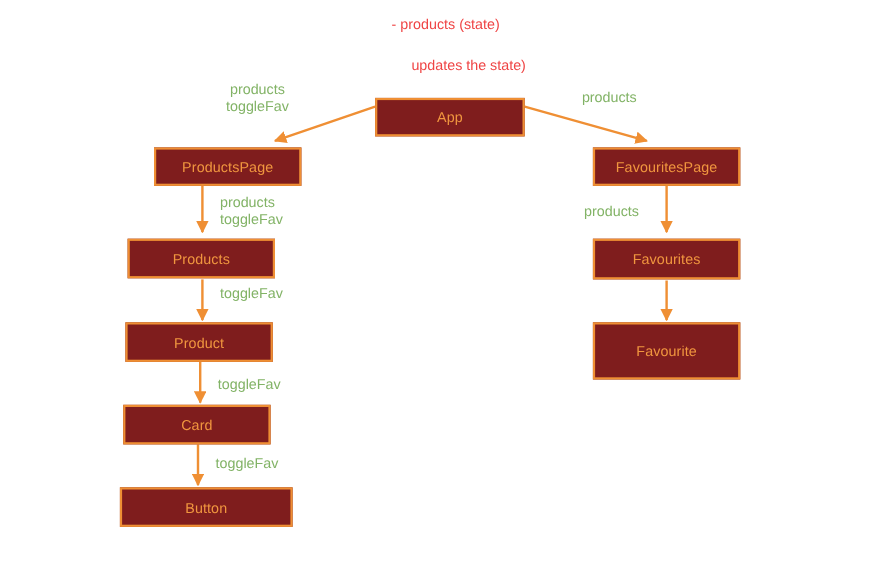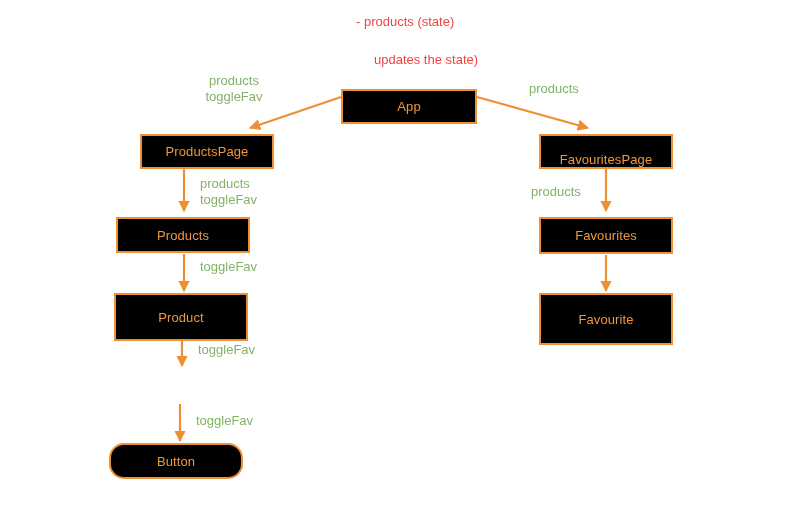--- a/index.html
+++ b/index.html
@@ -23,21 +23,21 @@
     left: 0;
     top: 0;
     width: 800px;
     height: 517px;
     pointer-events: none;
   }
   .node {
     position: absolute;
     box-sizing: border-box;
     border: 2px solid #ef8f34;
-    background: #000000;
+    background: #7f1d1d;
     color: #f0963f;
     font-size: 13px;
     font-family: "Liberation Sans", sans-serif;
     display: flex;
     align-items: center;
     justify-content: center;
     letter-spacing: 0.1px;
     white-space: nowrap;
   }
   .edge-label {
@@ -104,30 +104,33 @@
   </div>
 
   <div class="node" style="left:116px; top:134px; width:134px; height:35px;margin-left:24px;">
     <span>ProductsPage</span>
   </div>
 
   <div class="node" style="left:116px; top:217px; width:134px; height:36px;">
     <span>Products</span>
   </div>
 
-  <div class="node" style="left:114px; top:293px; width:134px; height:48px;">
+  <div class="node" style="left:114px; top:293px; width:134px; height:36px;">
     <span>Product</span>
   </div>
 
+  <div class="node" style="left:112px; top:368px; width:134px; height:36px;">
+    <span>Card</span>
+  </div>
 
-  <div class="node" style="left:109px; top:443px; width:134px; height:36px;border-radius:15px;">
+  <div class="node" style="left:109px; top:443px; width:157px; height:36px;">
     <span>Button</span>
   </div>
 
-  <div class="node" style="left:539px; top:134px; width:134px; height:35px;align-items:flex-end;">
+  <div class="node" style="left:539px; top:134px; width:134px; height:35px;">
     <span>FavouritesPage</span>
   </div>
 
   <div class="node" style="left:539px; top:217px; width:134px; height:37px;">
     <span>Favourites</span>
   </div>
 
   <div class="node" style="left:539px; top:293px; width:134px; height:52px;">
     <span>Favourite</span>
   </div>

